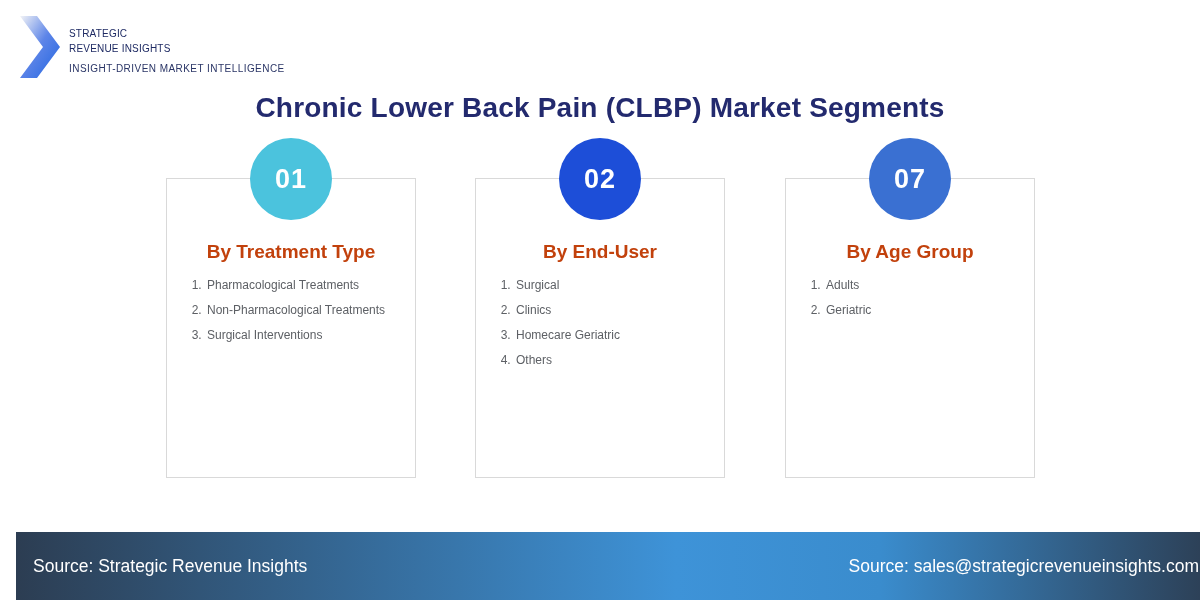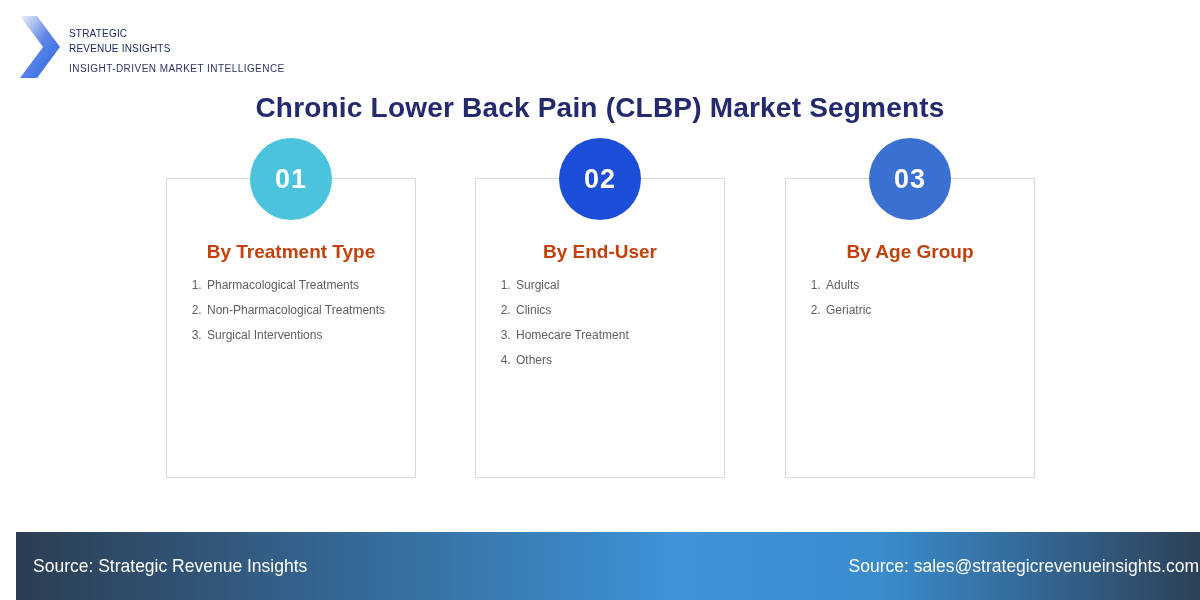--- a/index.html
+++ b/index.html
@@ -121,27 +121,27 @@
         </ol>
     </article>
 
     <article class="card c2">
       <div class="badge" style="background-color: #1d4ed8;">02</div>
       <h2 class="card-heading">By End-User</h2>
       <ol class="card-list">
 
       <li>Surgical</li>
           <li>Clinics</li>
-          <li>Homecare Treatment</li>
+          <li>Homecare Geriatric</li>
           <li>Others</li>
         </ol>
     </article>
 
     <article class="card c3">
-      <div class="badge" style="background-color: rgb(58, 112, 210);">03</div>
+      <div class="badge" style="background-color: rgb(58, 112, 210);">07</div>
       <h2 class="card-heading">By Age Group</h2>
       <ol class="card-list">
 
       <li>Adults</li>
           <li>Geriatric</li>
         </ol>
     </article>
 
   </section>
 

